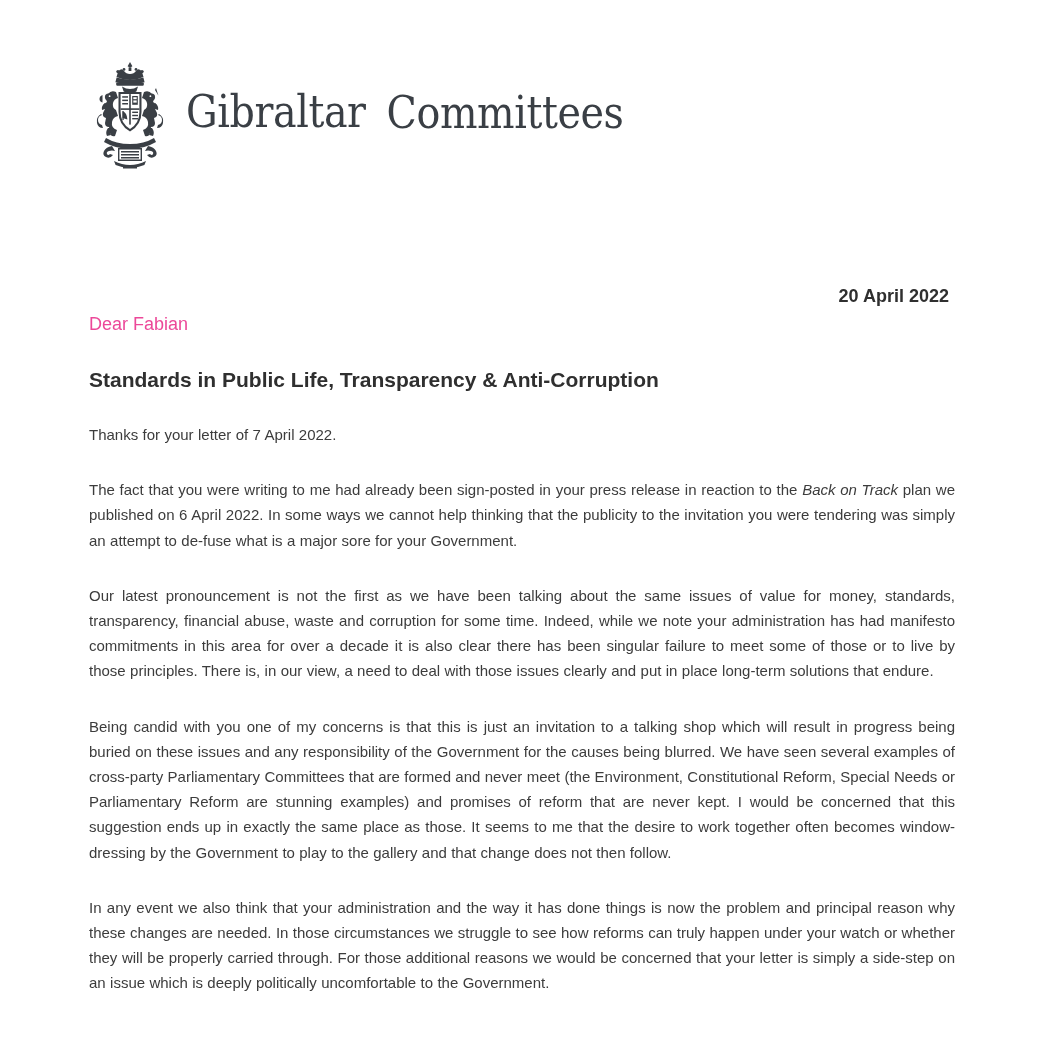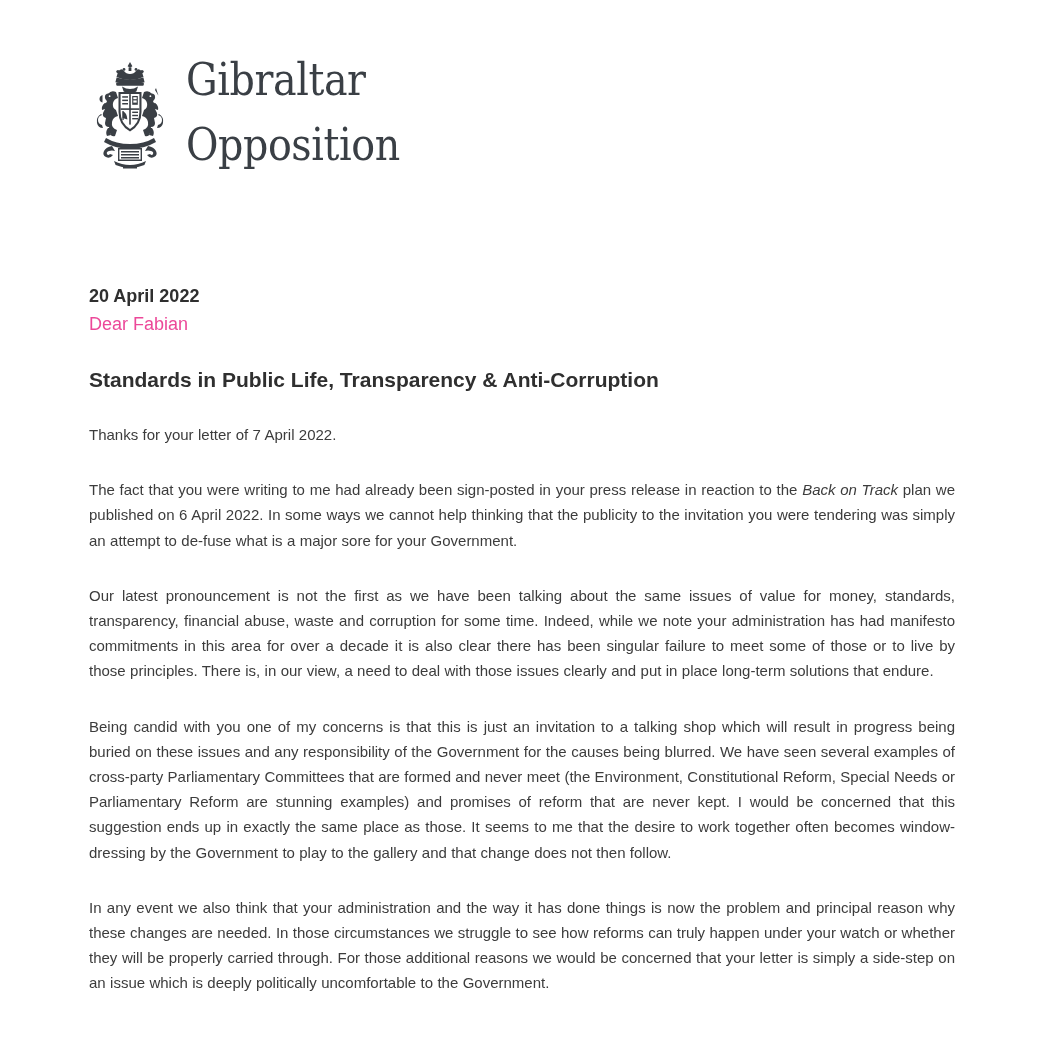--- a/index.html
+++ b/index.html
@@ -33,21 +33,21 @@
     gap: 14px;
   }
   .crest {
     width: 84px;
     height: 112px;
     flex: 0 0 auto;
     display: block;
   }
   .wordmark {
     display: flex;
-    flex-direction: column;
+    flex-direction: row;
     line-height: 0.98;
     padding-bottom: 4px;
     gap: 21px;
   }
   .wordmark span {
     font-family: "DejaVu Serif", "Liberation Serif", serif;
     font-weight: 400;
     font-size: 44px;
     letter-spacing: -0.4px;
     color: #3a3f45;
@@ -68,20 +68,21 @@
     letter-spacing: 0.1px;
     color: #2f2f2f;
   }
 
   
   .date-line {
     position: absolute;
     left: 89px;
     top: 286px;
     width: 860px;
+    text-align: right;
     font-weight: bold;
     font-size: 18px;
     color: #2f2f2f;
   }
 
   
   .body-block {
     position: absolute;
     left: 89px;
     top: 312px;
@@ -183,21 +184,21 @@
         <rect x="33" y="96" width="18" height="1.5"></rect>
         <rect x="33" y="99" width="18" height="1.5"></rect>
 
         <path d="M26 103 q16 8 32 0 l-1.6 4 q-14.4 6-28.8 0z"></path>
         <path d="M35 107.5 h14 v3 h-14z"></path>
       </g>
     </svg>
 
     <div class="wordmark">
       <span class="line1">Gibraltar</span>
-      <span class="line2">Opposition</span>
+      <span class="line2">Committees</span>
     </div>
   </div>
 
 
   <div class="date-line">20 April 2022</div>
 
   <div class="body-block">
     <p class="salutation">Dear Fabian</p>
 
     <p class="subject">Standards in Public Life, Transparency &amp; Anti-Corruption</p>

